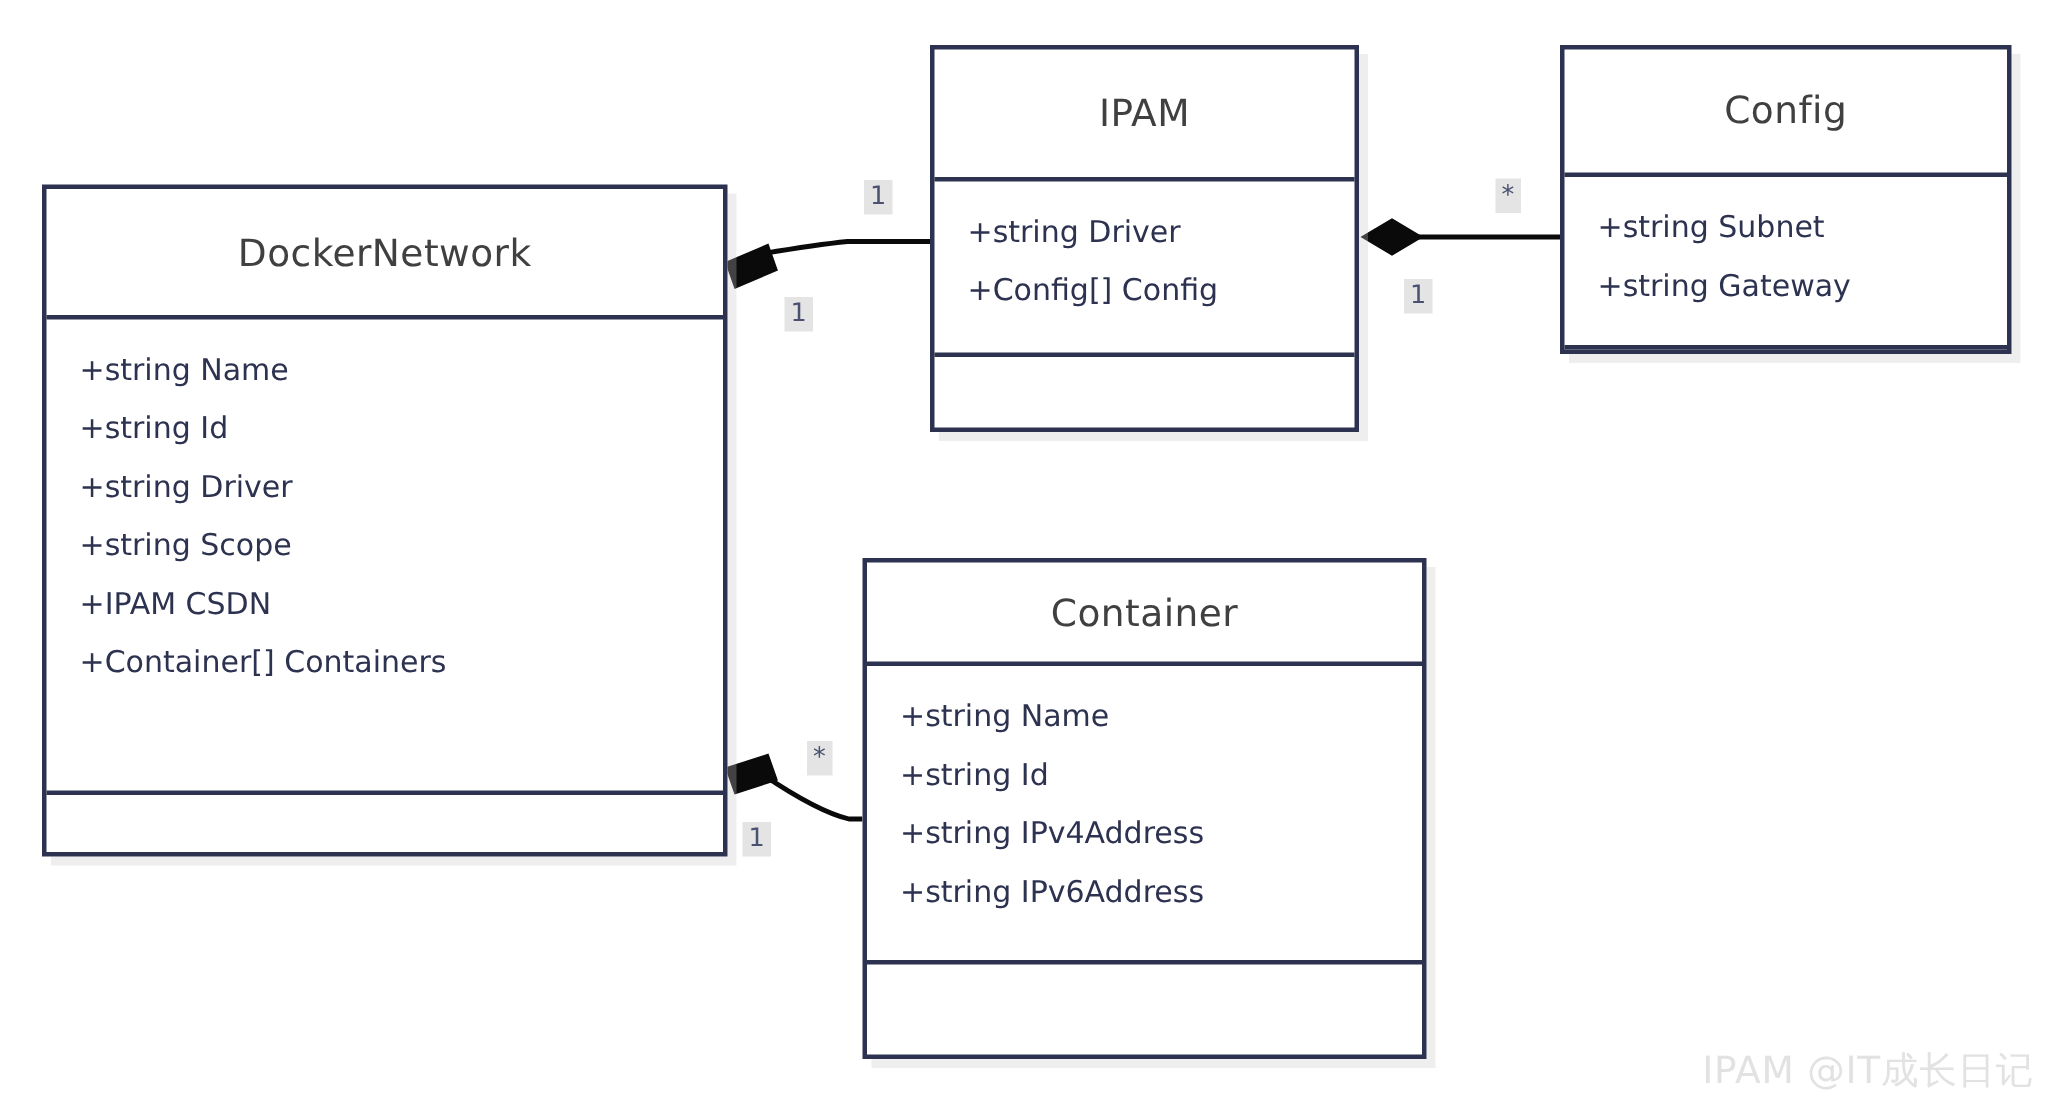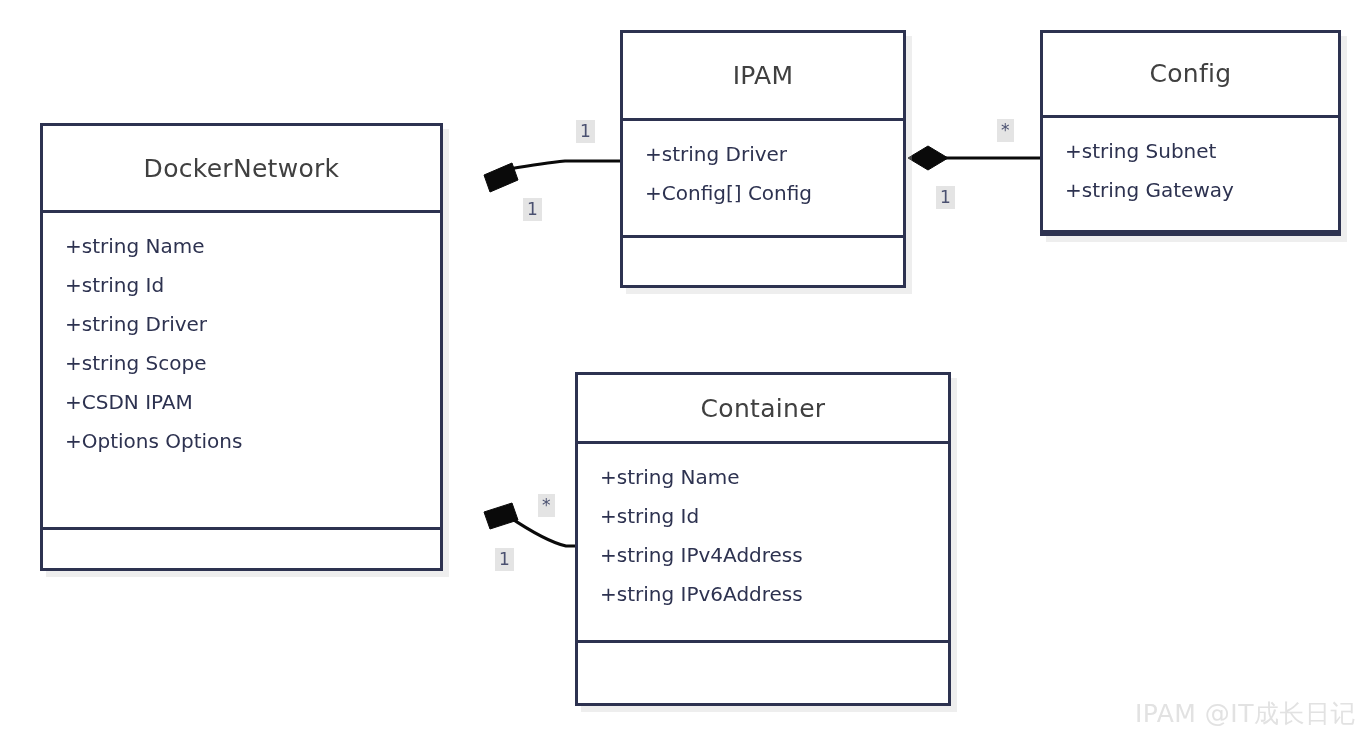--- a/index.html
+++ b/index.html
@@ -53,21 +53,21 @@
     font-size: 20px;
     line-height: 39px;
     white-space: nowrap;
   }
   .uml-methods {
     box-sizing: border-box;
     flex: 1 1 auto;
   }
 
   
-  #class-dockernetwork { left: 28px;   top: 123px; width: 403px; height: 448px; margin-left: 12px; }
+  #class-dockernetwork { left: 28px;   top: 123px; width: 457px; height: 448px; }
   #class-dockernetwork .uml-title   { height: 87px; }
   #class-dockernetwork .uml-attrs   { height: 317px; }
 
   #class-ipam { left: 620px; top: 30px; width: 286px; height: 258px; }
   #class-ipam .uml-title { height: 88px; }
   #class-ipam .uml-attrs { height: 117px; }
 
   #class-config { left: 1040px; top: 30px; width: 301px; height: 206px; }
   #class-config .uml-title { height: 88px; }
   #class-config .uml-attrs { height: 119px; }
@@ -154,22 +154,22 @@
 
   <span class="mult-label" style="left:495px; top:548px;">1</span>
 
   <div class="uml-class" id="class-dockernetwork">
     <div class="uml-title">DockerNetwork</div>
     <div class="uml-attrs">
       <div class="uml-attr">+string Name</div>
       <div class="uml-attr">+string Id</div>
       <div class="uml-attr">+string Driver</div>
       <div class="uml-attr">+string Scope</div>
-      <div class="uml-attr">+CSDN IPAM</div>
-      <div class="uml-attr">+Options Options</div>
+      <div class="uml-attr">+IPAM CSDN</div>
+      <div class="uml-attr">+Container[] Containers</div>
     </div>
     <div class="uml-methods"></div>
   </div>
 
   <div class="uml-class" id="class-ipam">
     <div class="uml-title">IPAM</div>
     <div class="uml-attrs">
       <div class="uml-attr">+string Driver</div>
       <div class="uml-attr">+Config[] Config</div>
     </div>

